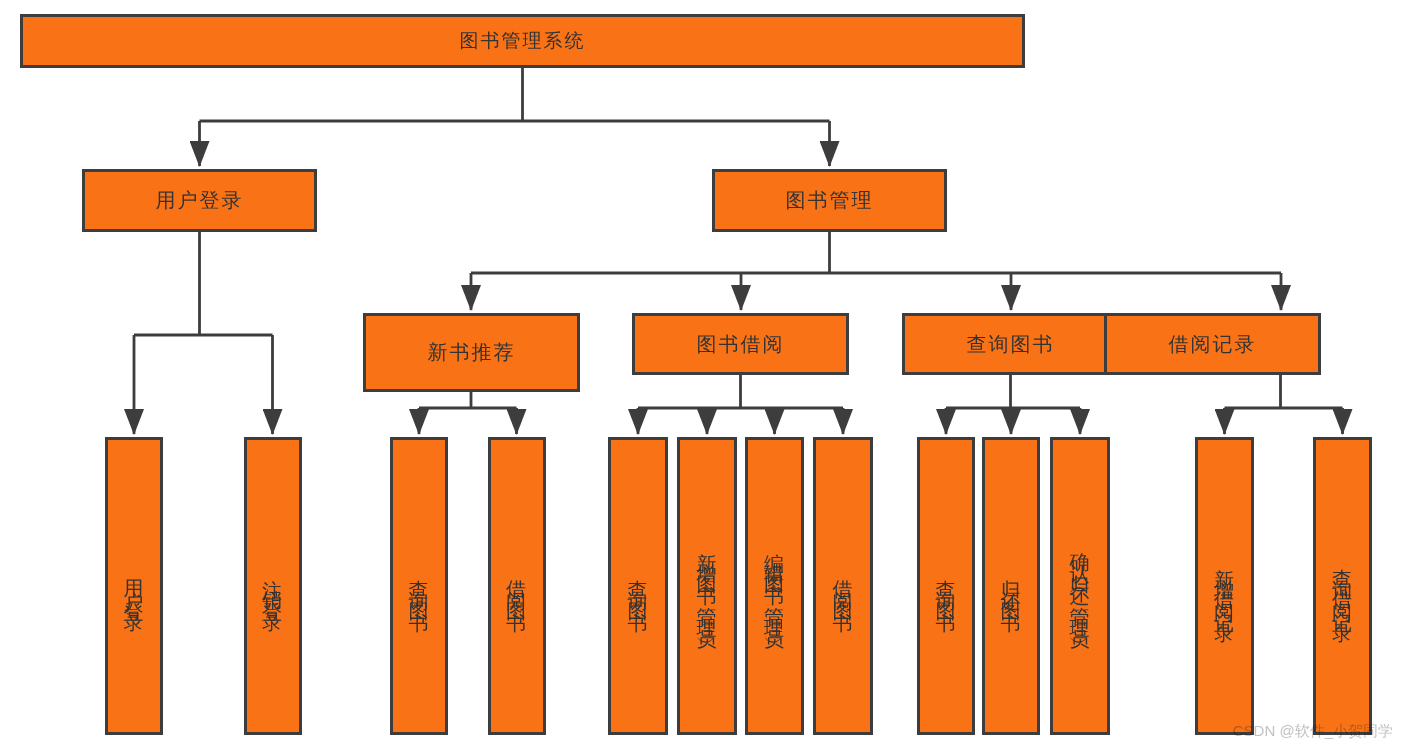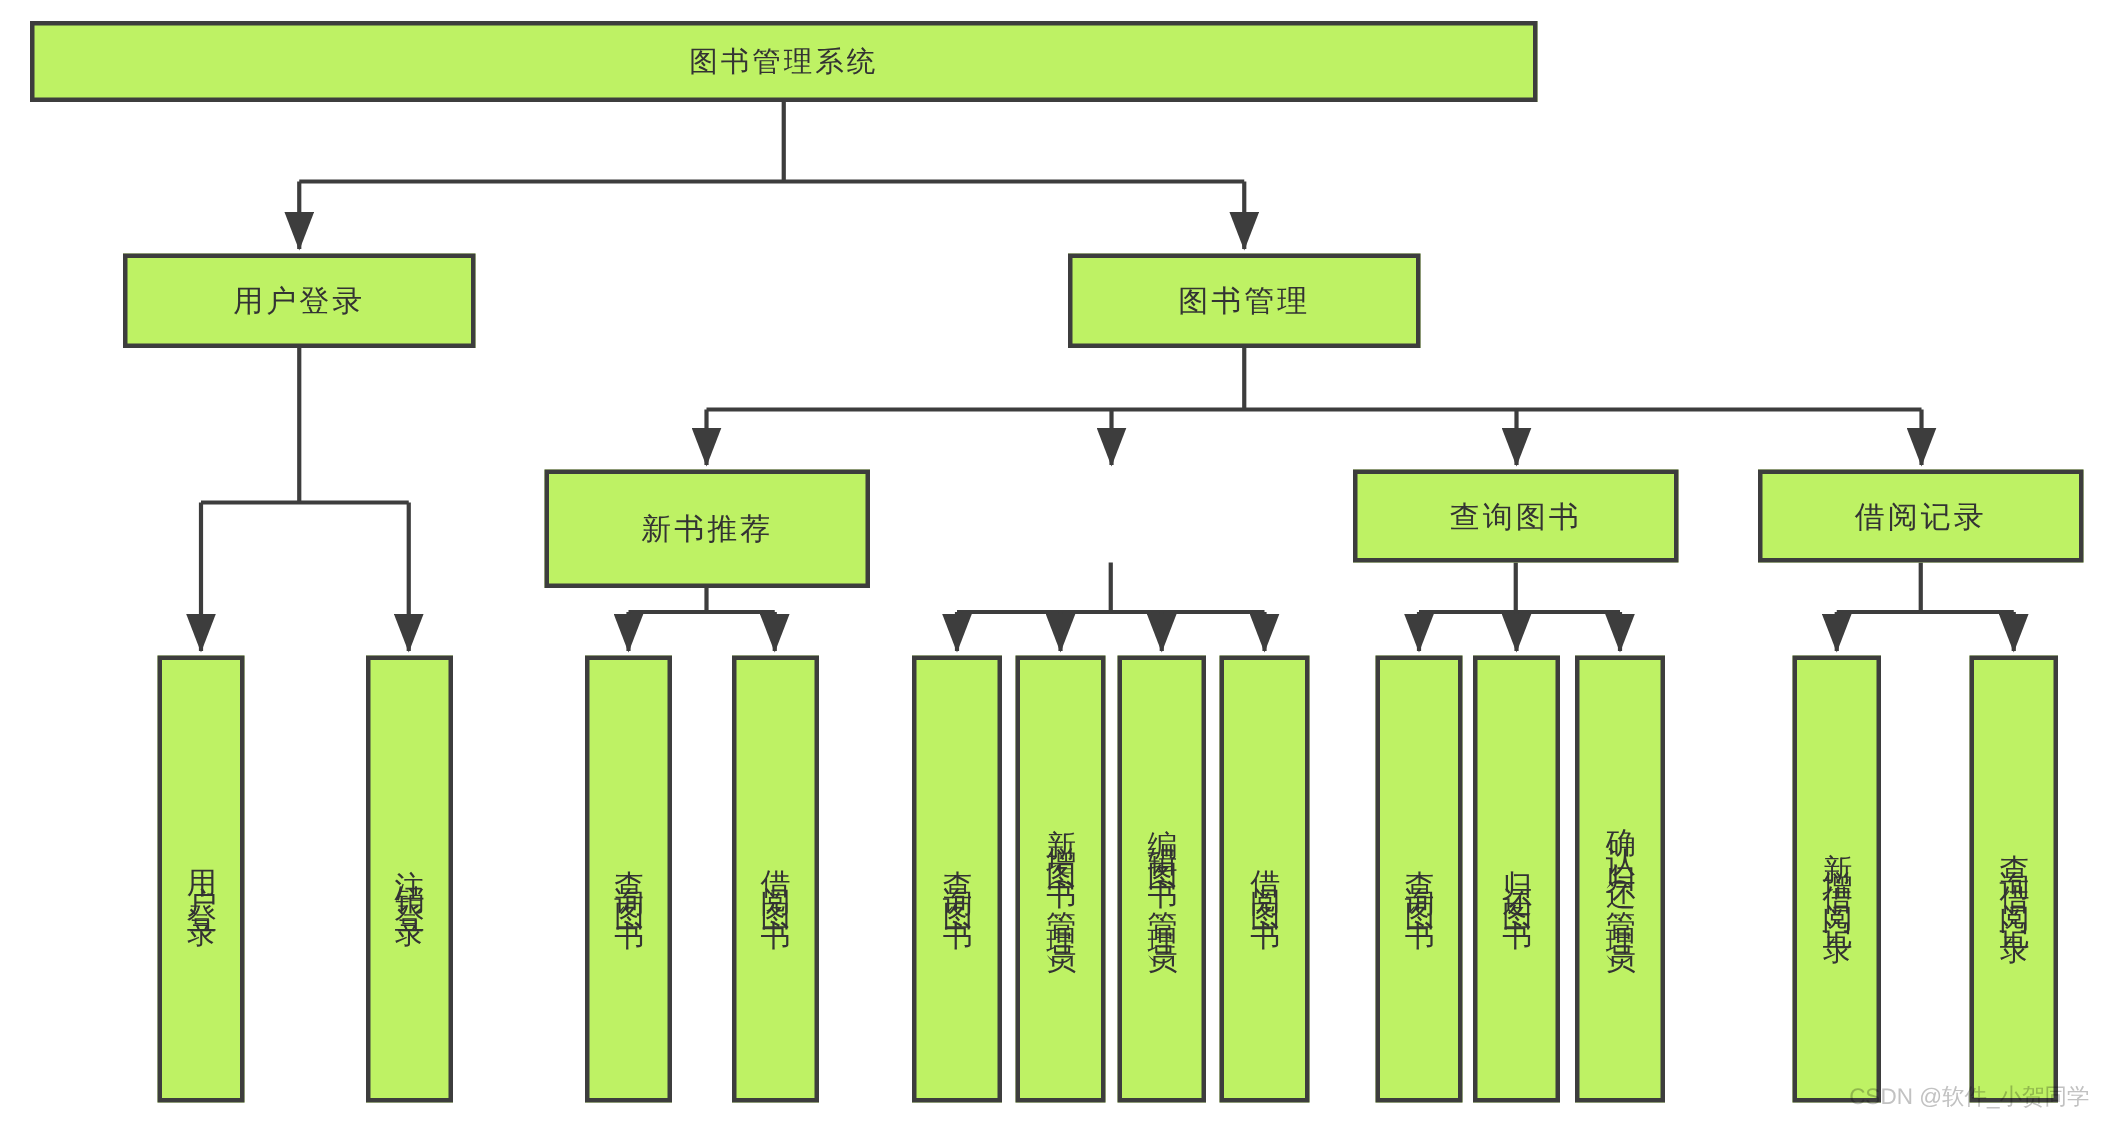--- a/index.html
+++ b/index.html
@@ -23,21 +23,21 @@
   .connectors path.wire, .connectors line.wire{
     stroke:var(--line);
     stroke-width:2.8;
     fill:none;
   }
   .connectors .head{fill:var(--line);}
   .node{
     position:absolute;
     box-sizing:border-box;
     border:3px solid var(--line);
-    background:#bef264;
+    background:#f97316;
     display:flex;
     align-items:center;
     justify-content:center;
     z-index:2;
   }
   .lbl{
     color:var(--text);
     font-size:20px;
     letter-spacing:2px;
     white-space:nowrap;
@@ -111,24 +111,27 @@
   <div class="node" style="left:82px;top:169px;width:235px;height:63px;">
     <span class="lbl">用户登录</span>
   </div>
   <div class="node" style="left:712px;top:169px;width:235px;height:63px;align-items:center;">
     <span class="lbl">图书管理</span>
   </div>
 
   <div class="node" style="left:363px;top:313px;width:217px;height:79px;">
     <span class="lbl">新书推荐</span>
   </div>
+  <div class="node" style="left:632px;top:313px;width:217px;height:62px;">
+    <span class="lbl">图书借阅</span>
+  </div>
   <div class="node" style="left:902px;top:313px;width:217px;height:62px;">
     <span class="lbl">查询图书</span>
   </div>
-  <div class="node" style="left:1172px;top:313px;width:217px;height:62px;">
+  <div class="node" style="left:1104px;top:313px;width:217px;height:62px;">
     <span class="lbl">借阅记录</span>
   </div>
 
   <div class="node" style="left:105px;top:437px;width:58px;height:298px;">
     <span class="vlbl">用户登录</span>
   </div>
   <div class="node" style="left:243.5px;top:437px;width:58px;height:298px;">
     <span class="vlbl">注销登录</span>
   </div>
 

